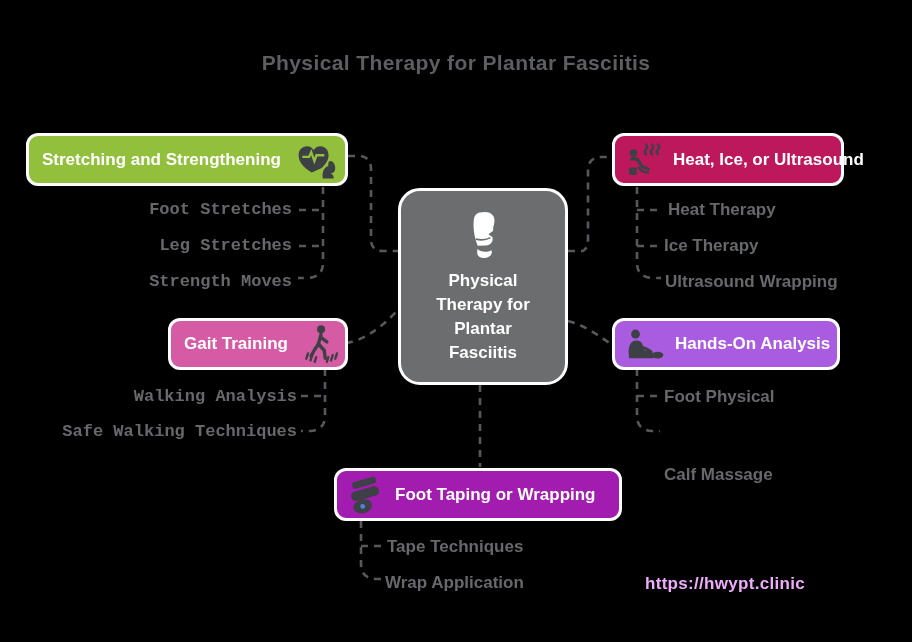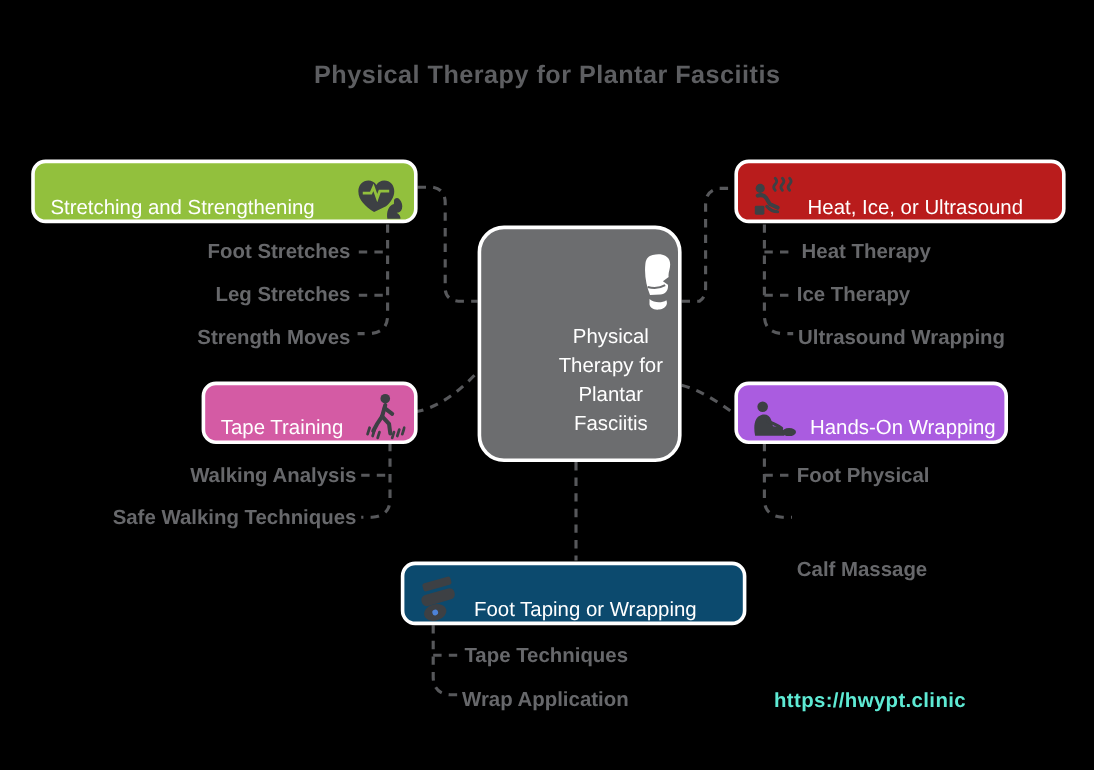--- a/index.html
+++ b/index.html
@@ -8,47 +8,47 @@
     font-family:"Liberation Sans",sans-serif;
   }
   .title{
     position:absolute;left:0;right:0;top:51px;text-align:center;
     font-size:21px;font-weight:bold;color:#5d5e61;letter-spacing:.4px;
   }
   svg.connectors{position:absolute;left:0;top:0;width:912px;height:642px;}
   svg.connectors path{fill:none;stroke:#57585b;stroke-width:2.6;stroke-dasharray:7 6;}
   .node{
     position:absolute;box-sizing:border-box;border:3px solid #fff;
-    display:flex;align-items:flex-end;color:#fff;font-weight:normal;
+    display:flex;align-items:center;color:#fff;font-weight:bold;
   }
   .branch{height:53px;border-radius:12px;font-size:17px;}
   .b-stretch{left:26px;top:133px;width:322px;background:#92c03d;}
-  .b-heat{left:612px;top:133px;width:276px;background:#b91c1c;}
+  .b-heat{left:612px;top:133px;width:232px;background:#be185d;}
   .b-gait{left:168px;top:318px;width:180px;height:52px;background:#d45ba4;}
   .b-hands{left:612px;top:318px;width:228px;height:52px;background:#aa5ce0;}
-  .b-tape{left:334px;top:468px;width:288px;background:#0c4a6e;}
+  .b-tape{left:334px;top:468px;width:288px;background:#a21caf;}
   .branch .lbl{white-space:nowrap;}
   .pad-l{padding-left:13px;}
   .icon{flex:0 0 auto;display:flex;align-items:center;justify-content:center;}
   .icon-right{margin-left:auto;margin-right:7px;}
   .icon-left{margin-left:9px;margin-right:9px;}
   .center-node{
     left:398px;top:188px;width:170px;height:197px;border-radius:22px;background:#6c6d6f;
     flex-direction:column;justify-content:flex-start;padding-top:20px;
   }
   .center-node .ctr-label{
     width:112px;text-align:center;font-size:17px;line-height:24px;margin-top:10px;
   }
   .sub{
     position:absolute;height:20px;line-height:20px;font-size:17px;font-weight:bold;
     color:#67686b;white-space:nowrap;
   }
-  .sub.ra{text-align:left;}
+  .sub.ra{text-align:left;font-family:Liberation Mono, monospace;}
   .url{
-    position:absolute;left:645px;top:574px;font-size:17px;font-weight:bold;color:#5eead4;
+    position:absolute;left:645px;top:574px;font-size:17px;font-weight:bold;color:#f0abfc;
     letter-spacing:.3px;
   }
 </style>
 </head>
 <body>
 
 <div class="stage">
 
   <div class="title">Physical Therapy for Plantar Fasciitis</div>
 
@@ -111,21 +111,21 @@
         <circle cx="9.5" cy="11" r="3.8" fill="#3d4044"></circle>
         <path fill="none" stroke="#3d4044" stroke-width="3.4" stroke-linecap="round" d="M7.5,17 q4.5,-1.5 7,2 l3,5 l6.5,3"></path>
         <path fill="none" stroke="#3d4044" stroke-width="2.6" stroke-linecap="round" d="M15,26 q4,4.5 9,4.5"></path>
         <rect x="5" y="25.5" width="8" height="7.5" rx="1.2" fill="#3d4044"></rect>
       </svg>
     </span>
     <span class="lbl">Heat, Ice, or Ultrasound</span>
   </div>
 
   <div class="node branch b-gait">
-    <span class="lbl pad-l">Tape Training</span>
+    <span class="lbl pad-l">Gait Training</span>
     <span class="icon icon-right">
       <svg width="36" height="40" viewBox="0 0 34 38">
         <circle cx="18" cy="5" r="3.8" fill="#3d4044"></circle>
         <g fill="none" stroke="#3d4044" stroke-width="3.2" stroke-linecap="round">
           <path d="M18,10 L15.5,19"></path>
           <path d="M17.5,12.5 L23.5,17"></path>
           <path d="M15.5,19 L21,25 L22,32.5"></path>
           <path d="M15.5,19 L11.5,25 L8.5,30.5"></path>
         </g>
         <g fill="none" stroke="#3d4044" stroke-width="2.2" stroke-linecap="round">
@@ -142,21 +142,21 @@
 
   <div class="node branch b-hands">
     <span class="icon icon-left">
       <svg width="42" height="36" viewBox="0 0 40 32">
         <circle cx="11" cy="6.5" r="4.2" fill="#3d4044"></circle>
         <path fill="#3d4044" d="M5,29.5 c-1.8,-9.5 0.3,-15 5,-16.5 c3.6,-1.1 6.8,0.5 7.8,4 l1.4,5 c4.2,0.4 7.4,1.5 9,3.6 l0,3.9 z"></path>
         <ellipse cx="32" cy="26.5" rx="5.5" ry="3.2" fill="#3d4044"></ellipse>
         <path fill="none" stroke="#3d4044" stroke-width="2.6" stroke-linecap="round" d="M15,18 q7,2.5 11,5.5"></path>
       </svg>
     </span>
-    <span class="lbl">Hands-On Wrapping</span>
+    <span class="lbl">Hands-On Analysis</span>
   </div>
 
   <div class="node branch b-tape">
     <span class="icon icon-left">
       <svg width="40" height="38" viewBox="0 0 38 36">
         <g transform="rotate(-16 19 18)">
           <rect x="9" y="3" width="23" height="6.5" rx="2" fill="#3d4044"></rect>
           <rect x="5" y="12" width="27" height="9" rx="4" fill="#3d4044"></rect>
           <ellipse cx="13" cy="27.5" rx="9" ry="6.5" fill="#3d4044"></ellipse>
           <circle cx="13" cy="27.5" r="2.3" fill="#4d82d8"></circle>

